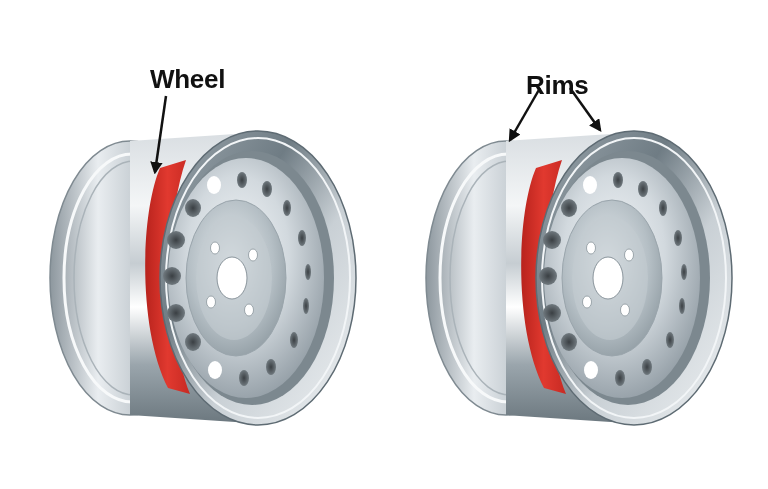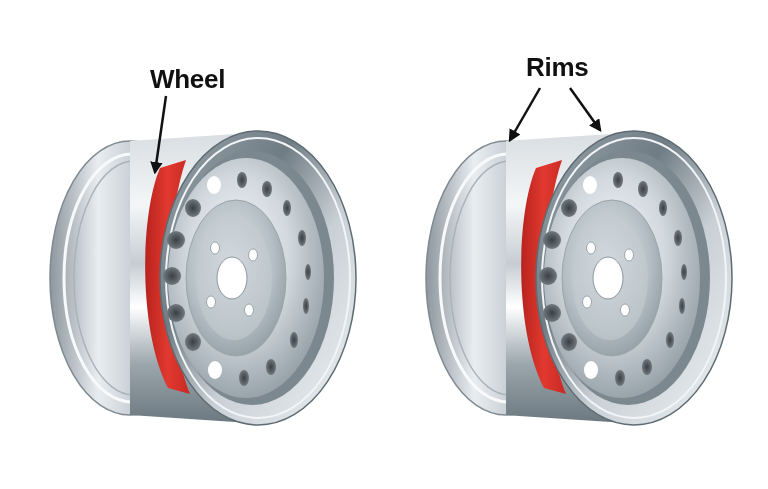--- a/index.html
+++ b/index.html
@@ -7,21 +7,21 @@
     .label {
       position: absolute;
       font-family: "Liberation Sans", sans-serif;
       font-weight: bold;
       font-size: 26px;
       color: #111111;
       letter-spacing: -0.3px;
       line-height: 1;
     }
     #lbl-wheel { left: 150px; top: 66px; }
-    #lbl-rims { left: 526px; top: 54px; }
+    #lbl-rims { left: 526px; top: 72px; }
     svg.scene { position: absolute; left: 0; top: 0; }
   </style>
 </head>
 <body>
 
 <div class="label" id="lbl-wheel">Wheel</div>
 <div class="label" id="lbl-rims">Rims</div>
 
 <svg class="scene" width="768" height="489" viewBox="0 0 768 489" xmlns="http://www.w3.org/2000/svg">
   <defs>

